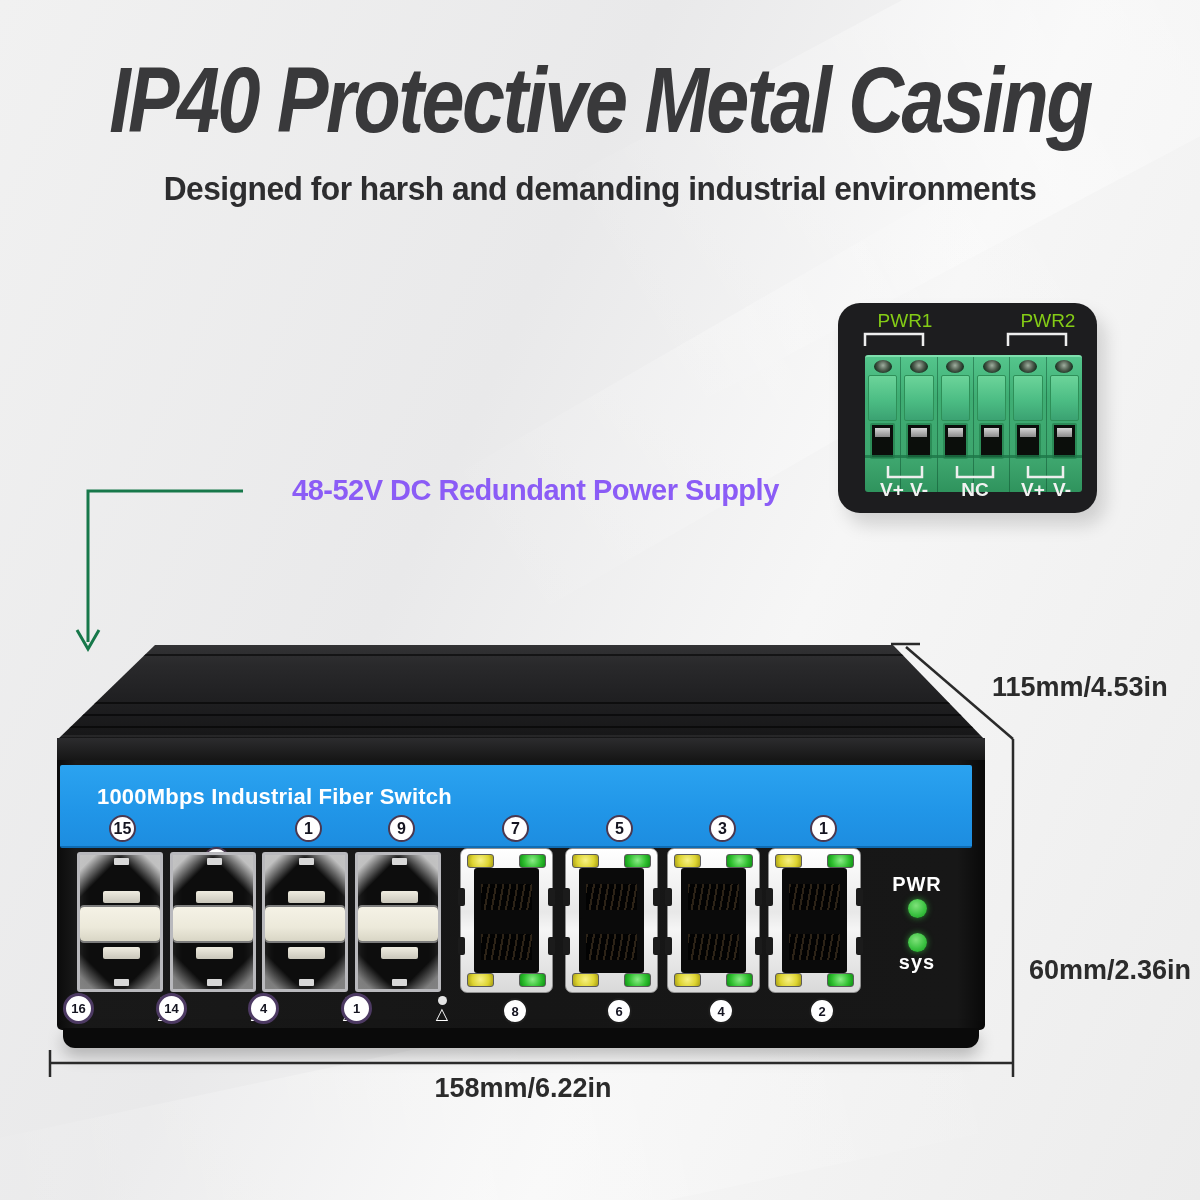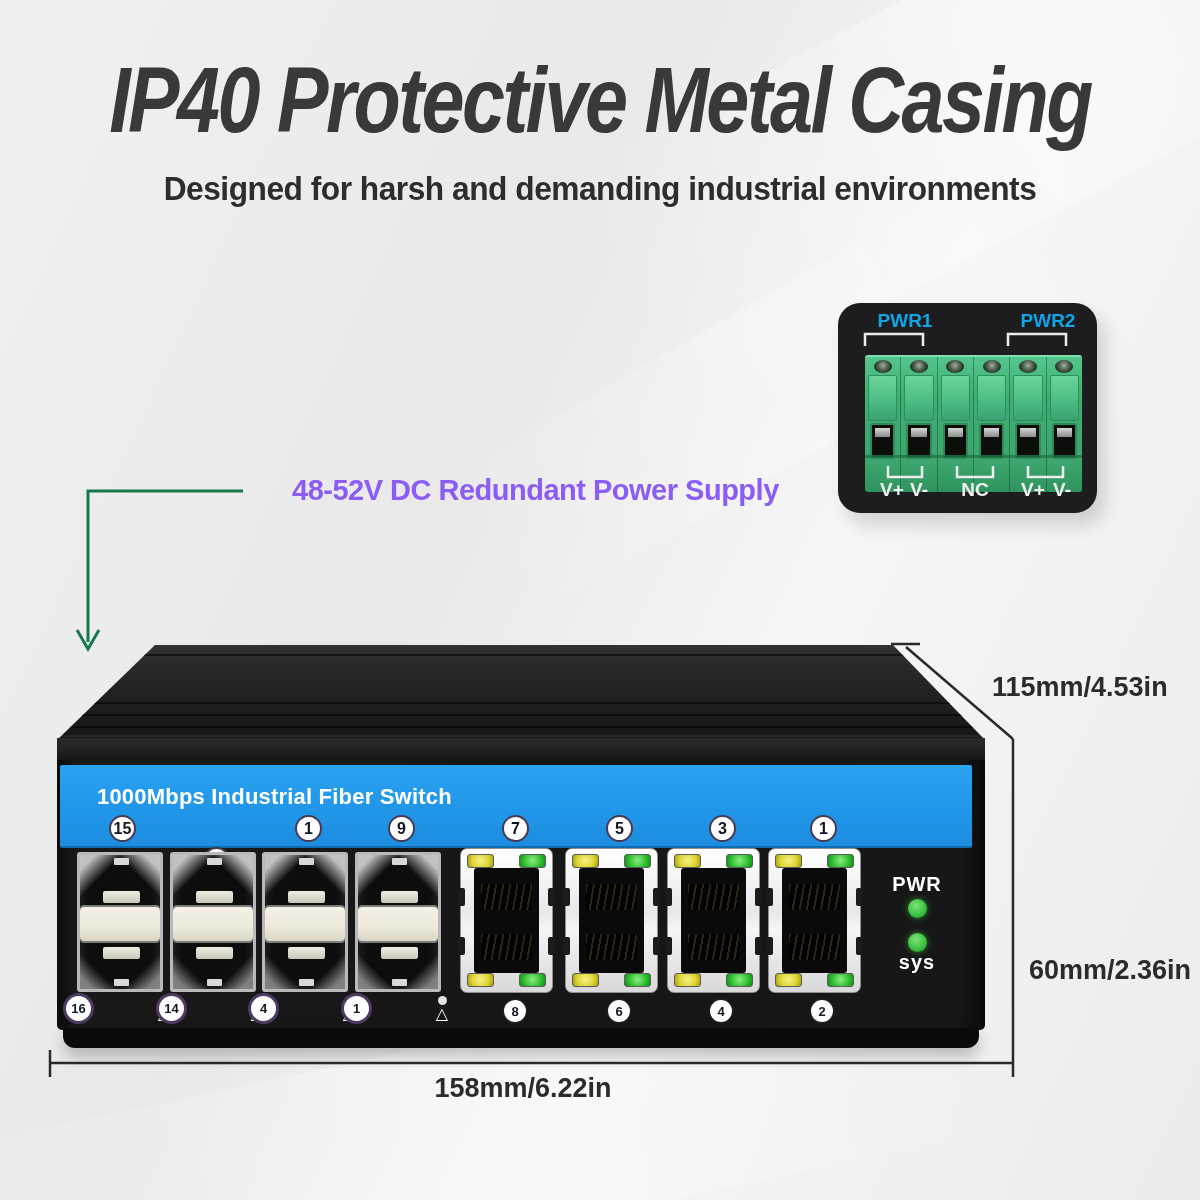--- a/index.html
+++ b/index.html
@@ -21,21 +21,21 @@
      font-size:33px;font-weight:bold;color:#2d2d2f;letter-spacing:-.5px;
      transform:scaleX(.96);transform-origin:50% 50%;white-space:nowrap}
 
   
   #callout-label{position:absolute;left:292px;top:474px;font-size:29px;font-weight:bold;
      color:#8b5cf6;white-space:nowrap;letter-spacing:-.5px}
 
   
   #power-inset{position:absolute;left:838px;top:303px;width:259px;height:210px;background:#1d1d1f;
      border-radius:22px;box-shadow:8px 12px 18px rgba(0,0,0,.15)}
-  .inset-label{position:absolute;color:#0ea5e9;font-weight:bold;font-size:19px;width:80px;text-align:center;white-space:nowrap}
+  .inset-label{position:absolute;color:#84cc16;font-weight:normal;font-size:19px;width:80px;text-align:center;white-space:nowrap}
   #pwr1-label{left:27px;top:7px}
   #pwr2-label{left:170px;top:7px}
   #terminal-block{position:absolute;left:27px;top:52px;width:217px;height:135px;
      background:linear-gradient(180deg,#54c58c 0%,#3fae74 30%,#3da56d 78%,#2f935d 100%);
      border-radius:3px;border-top:2px solid #7fe0ae;display:flex}
   .tcell{flex:1;position:relative;border-right:1px solid rgba(8,70,40,.45)}
   .tcell:last-child{border-right:none}
   .tscrew{position:absolute;top:3px;left:50%;transform:translateX(-50%);width:18px;height:13px;border-radius:50%;
      background:radial-gradient(circle at 50% 42%,#9fae9f 0%,#4a584a 45%,#16301f 75%,#0c2415 100%)}
   .tblock{position:absolute;top:18px;left:3px;right:3px;height:44px;border-radius:2px;

